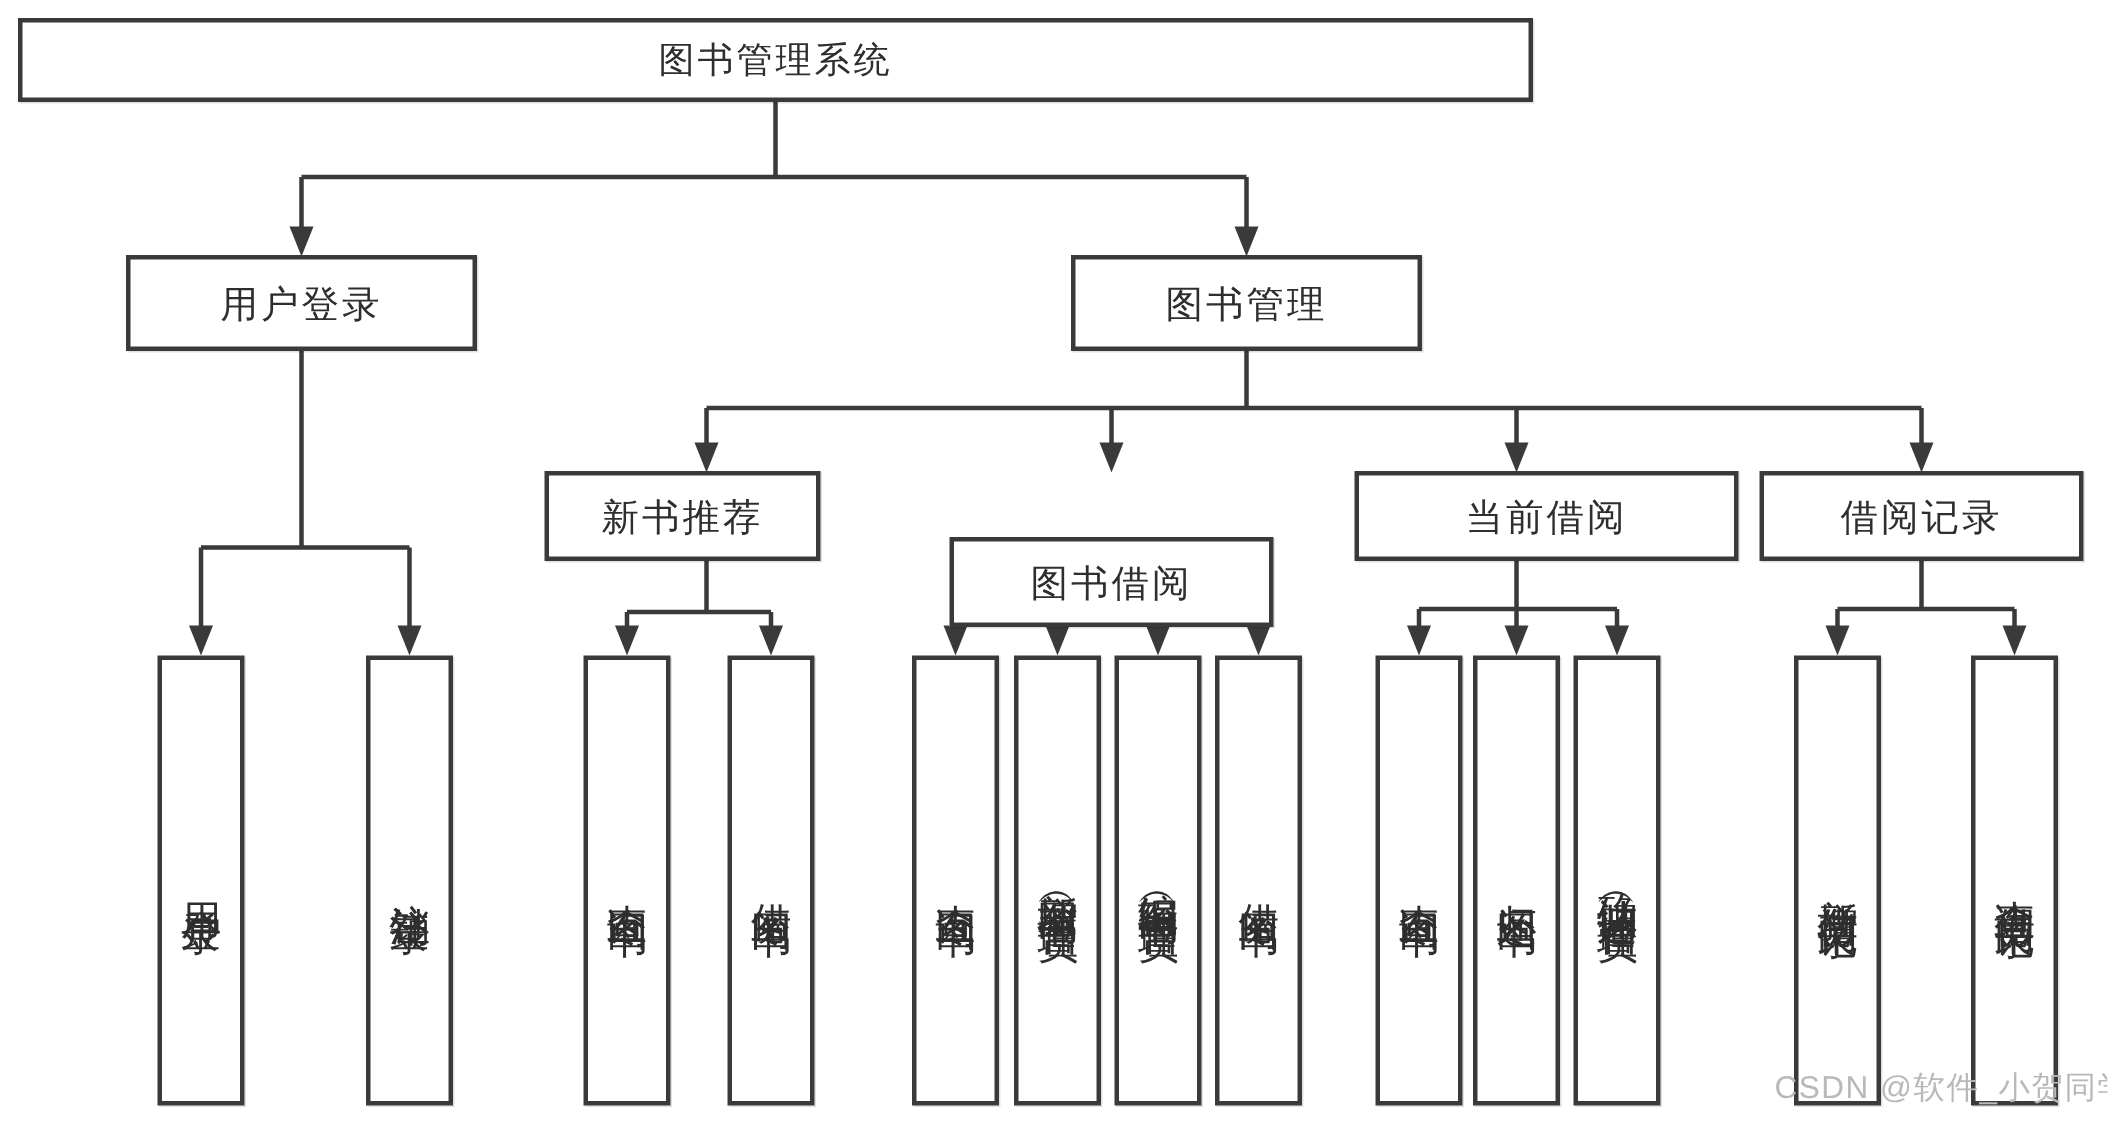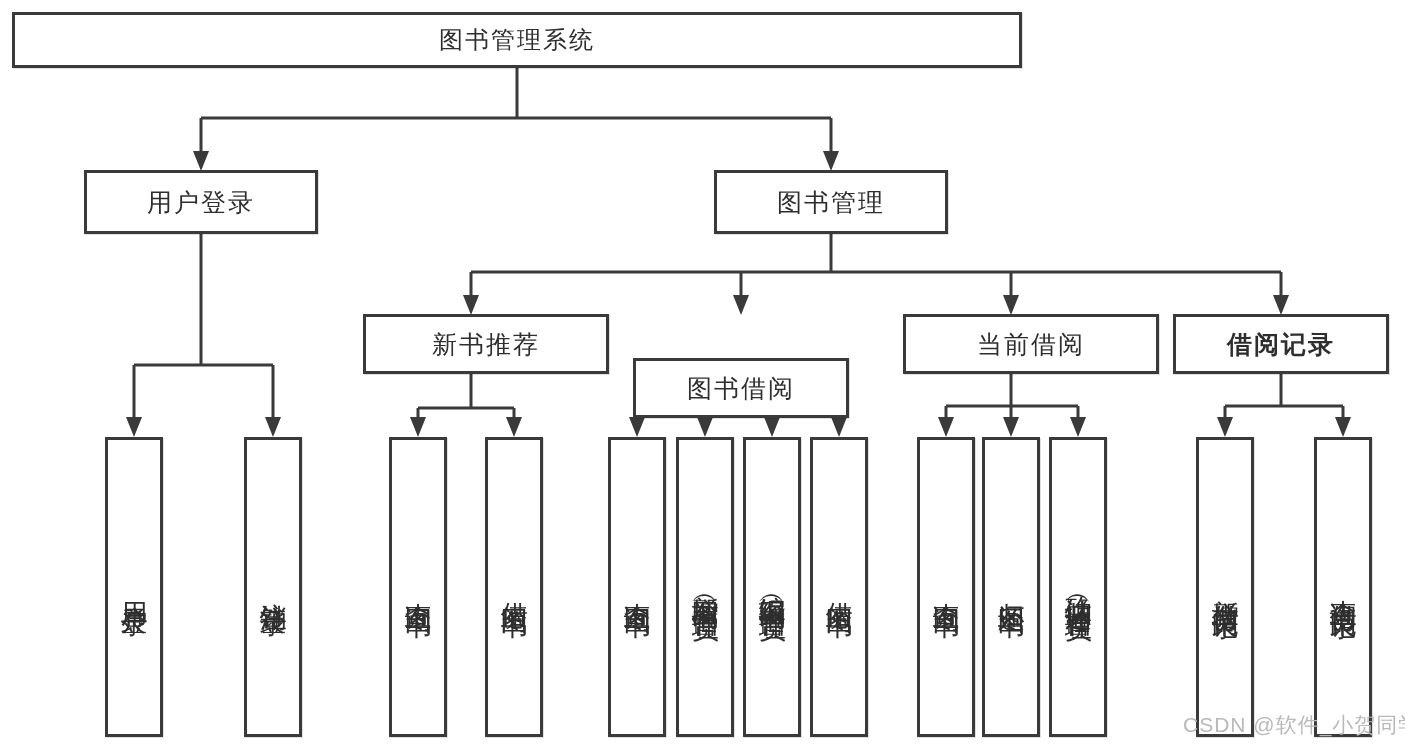--- a/index.html
+++ b/index.html
@@ -91,30 +91,30 @@
     <span>图书管理系统</span>
   </div>
 
   <div class="box h-box" style="left:84px; top:170px; width:234px; height:64px;">
     <span>用户登录</span>
   </div>
   <div class="box h-box" style="left:714px; top:170px; width:234px; height:64px;">
     <span>图书管理</span>
   </div>
 
-  <div class="box h-box" style="left:363px; top:314px; width:246px; height:60px;">
+  <div class="box h-box" style="left:363px; top:314px; width:184px; height:60px;">
     <span>新书推荐</span>
   </div>
   <div class="box h-box" style="left:633px; top:314px; width:216px; height:60px;margin-top:44px;">
     <span>图书借阅</span>
   </div>
   <div class="box h-box" style="left:903px; top:314px; width:256px; height:60px;">
     <span>当前借阅</span>
   </div>
-  <div class="box h-box" style="left:1173px; top:314px; width:216px; height:60px;font-weight:bold;">
+  <div class="box h-box" style="left:1173px; top:314px; width:216px; height:60px;">
     <span>借阅记录</span>
   </div>
 
   <div class="box v-box" style="left:105px; top:437px;">
     <span class="v-label">用户登录</span>
   </div>
   <div class="box v-box" style="left:244px; top:437px;">
     <span class="v-label">注销登录</span>
   </div>
 

